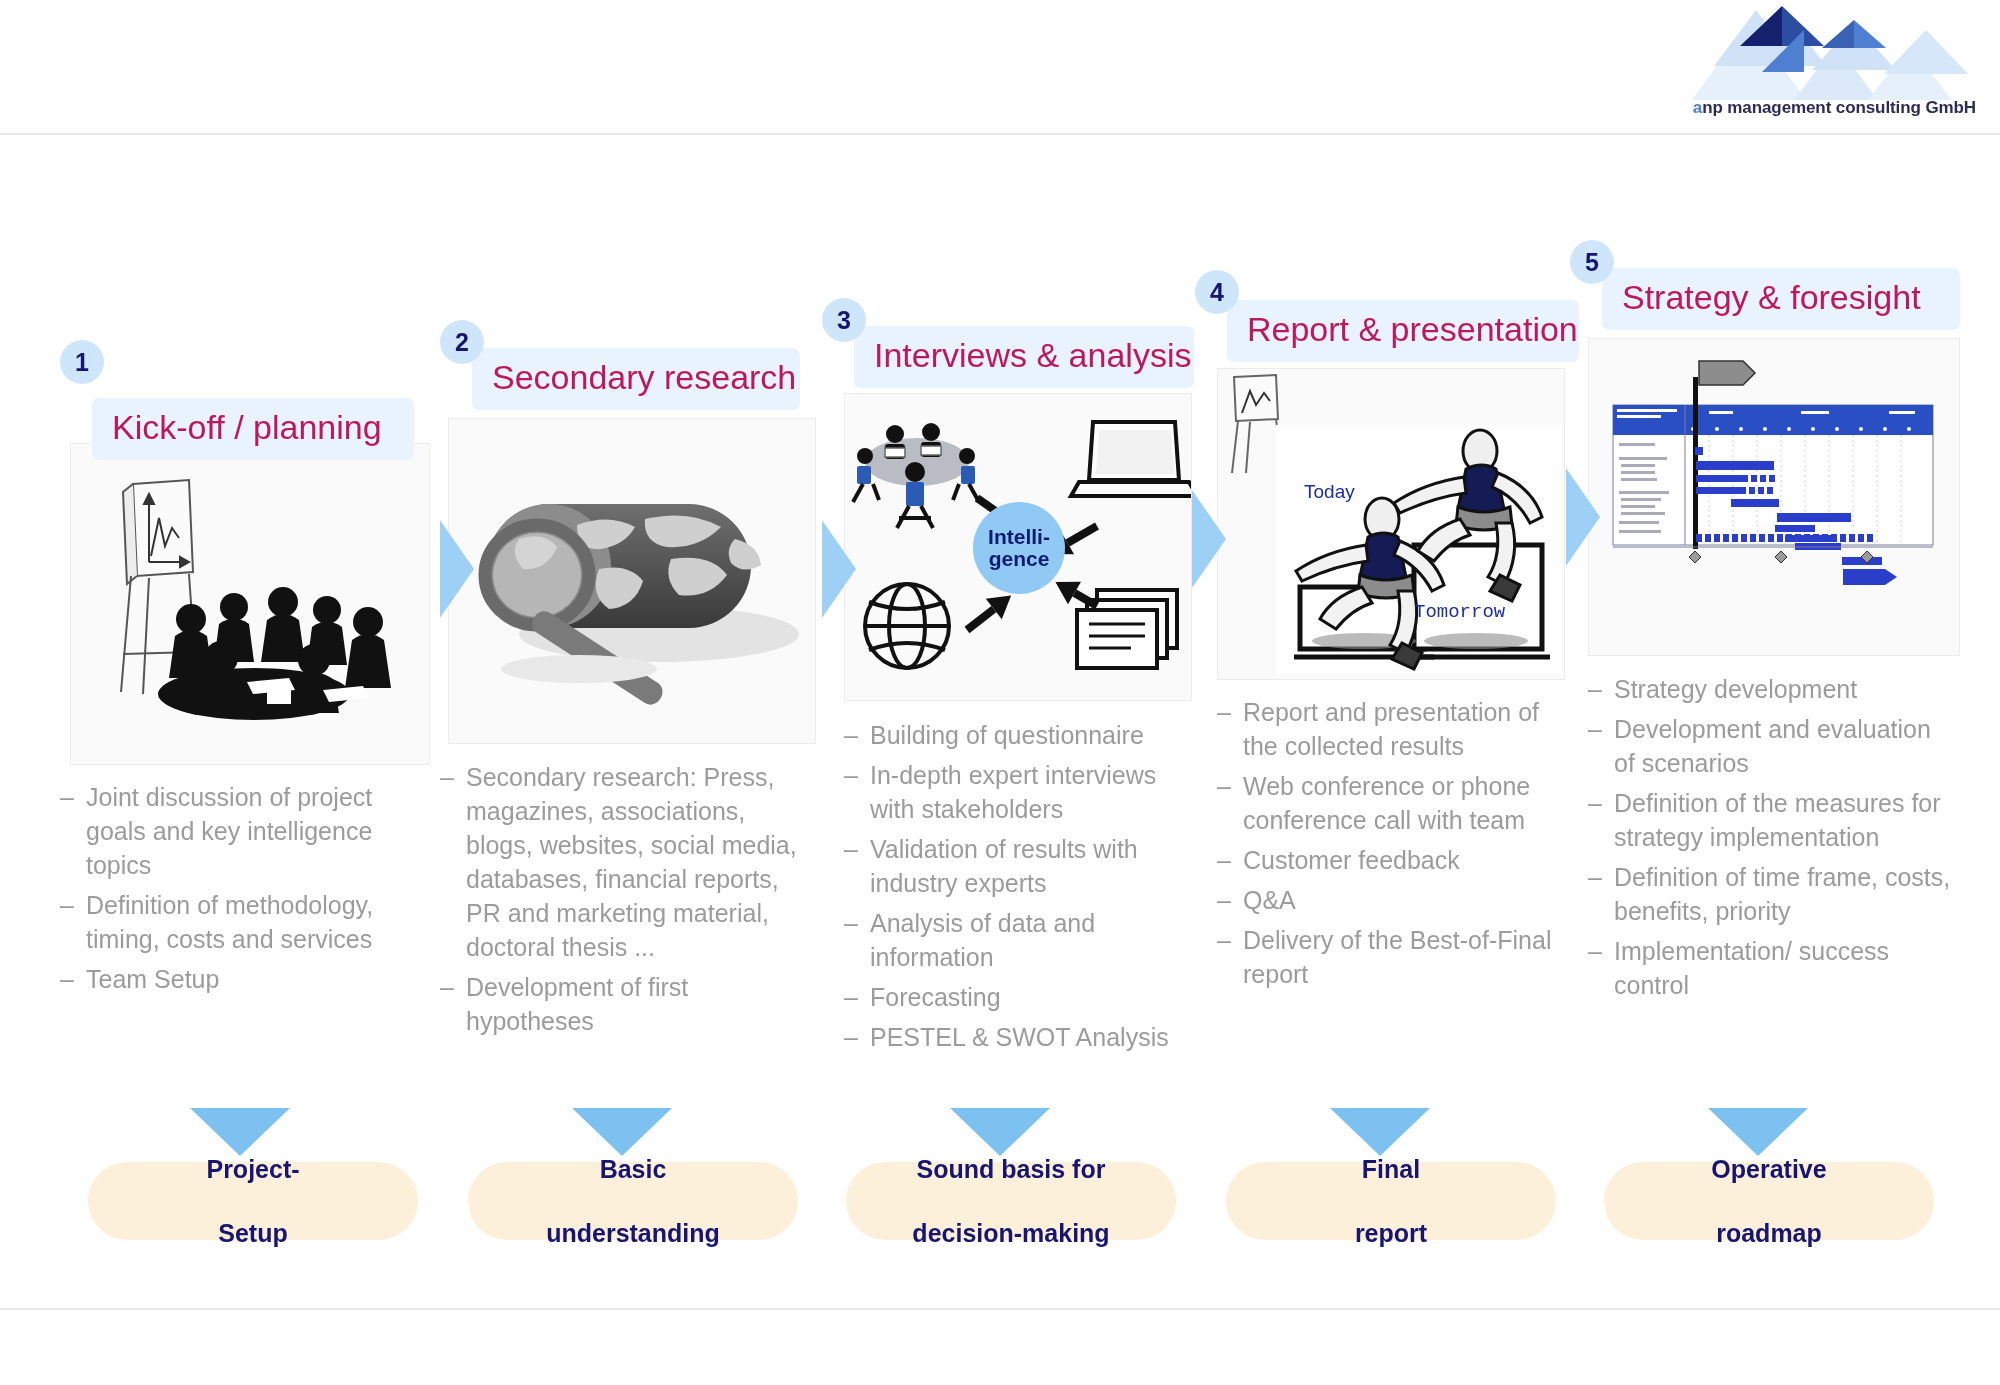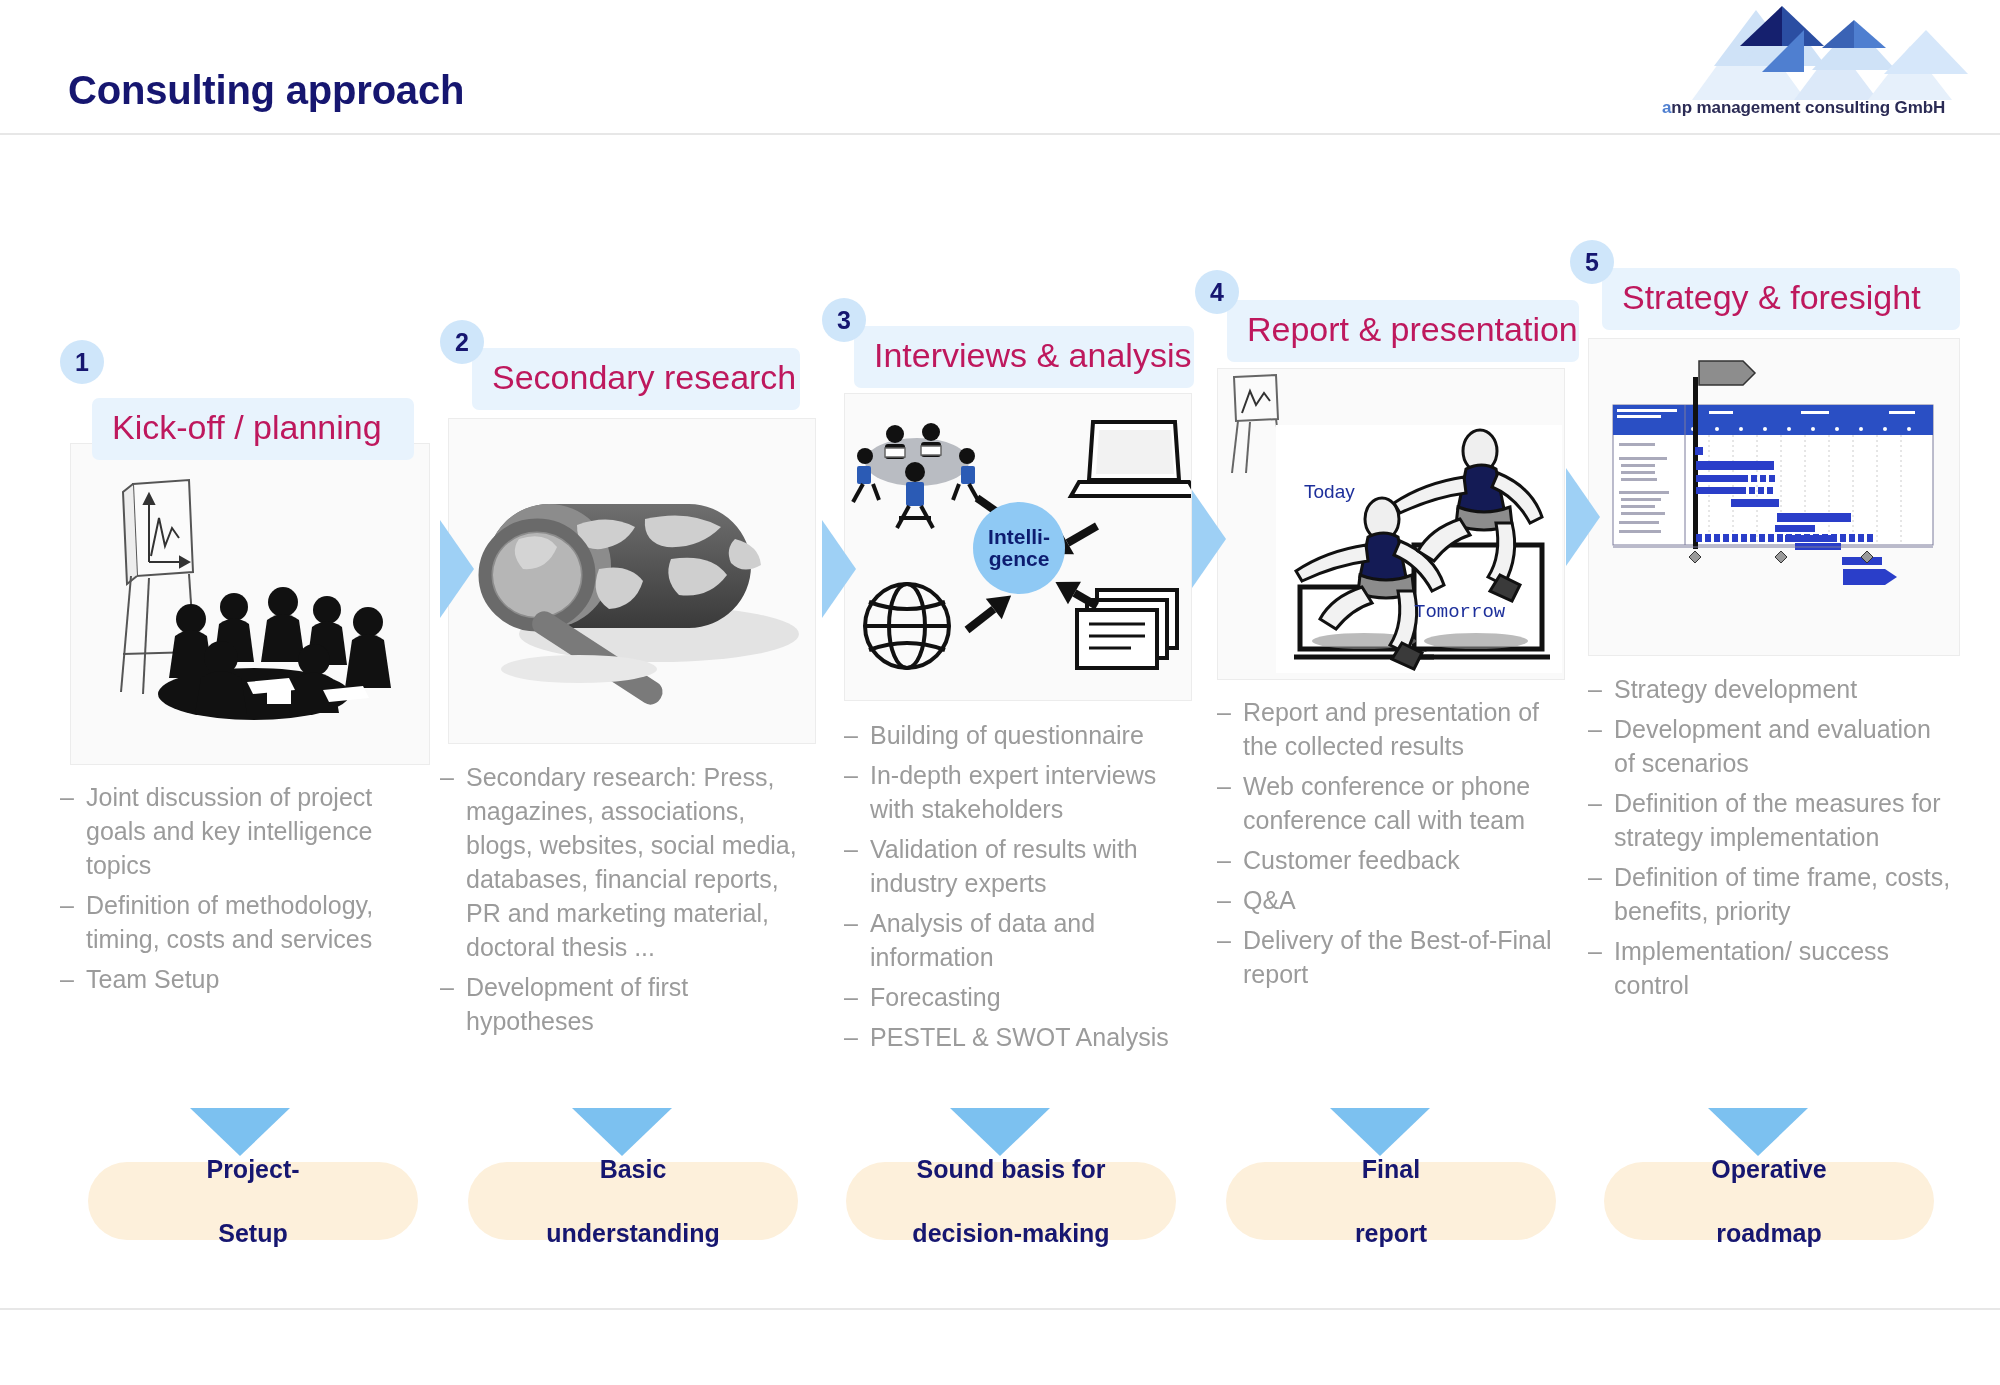--- a/index.html
+++ b/index.html
@@ -12,21 +12,21 @@
   .slide { position: relative; width: 2000px; height: 1385px; background:#fff; }
 
   
   .hdr-rule { position:absolute; left:0; top:133px; width:2000px; height:2px; background:#e7e7e7; }
   .page-title {
     position:absolute; left:68px; top:68px;
     font-size:40px; font-weight:bold; color:#161670; letter-spacing:-0.2px;
   }
   .logo { position:absolute; right:18px; top:4px; width:320px; height:122px; }
   .logo-text {
-    position:absolute; left:0; bottom:8px; width:320px; 
+    position:absolute; left:0; bottom:8px; width:320px; text-align:right;
     font-size:17px; color:#2b2b55; font-weight:600; letter-spacing:-0.1px;
     padding-right:6px;
   }
   .logo-text .a { color:#4f7fd0; }
 
   
   .col { position:absolute; top:0; width:380px; height:1385px; }
   .badge {
     position:absolute; width:44px; height:44px; border-radius:50%;
     background:#cfe6fa; color:#161670;
@@ -74,21 +74,20 @@
   }
   .lbl-today, .lbl-tomorrow {
     position:absolute; color:#1d2f9b; font-size:19px; font-weight:500;
   }
 </style>
 </head>
 <body>
 
 <div class="slide">
 
-  <div class="page-title">Consulting approach</div>
   <div class="hdr-rule"></div>
 
   <div class="logo">
     <svg width="320" height="100" viewBox="0 0 320 100">
       <g>
         <polygon points="30,96 72,38 114,96" fill="#e6f0fb"></polygon>
         <polygon points="60,96 102,38 144,96" fill="#e6f0fb"></polygon>
         <polygon points="52,62 94,6 136,62" fill="#cfe2f7"></polygon>
         <polygon points="80,62 122,6 164,62" fill="#cfe2f7"></polygon>
         <polygon points="78,42 120,2 120,42" fill="#15206e"></polygon>

